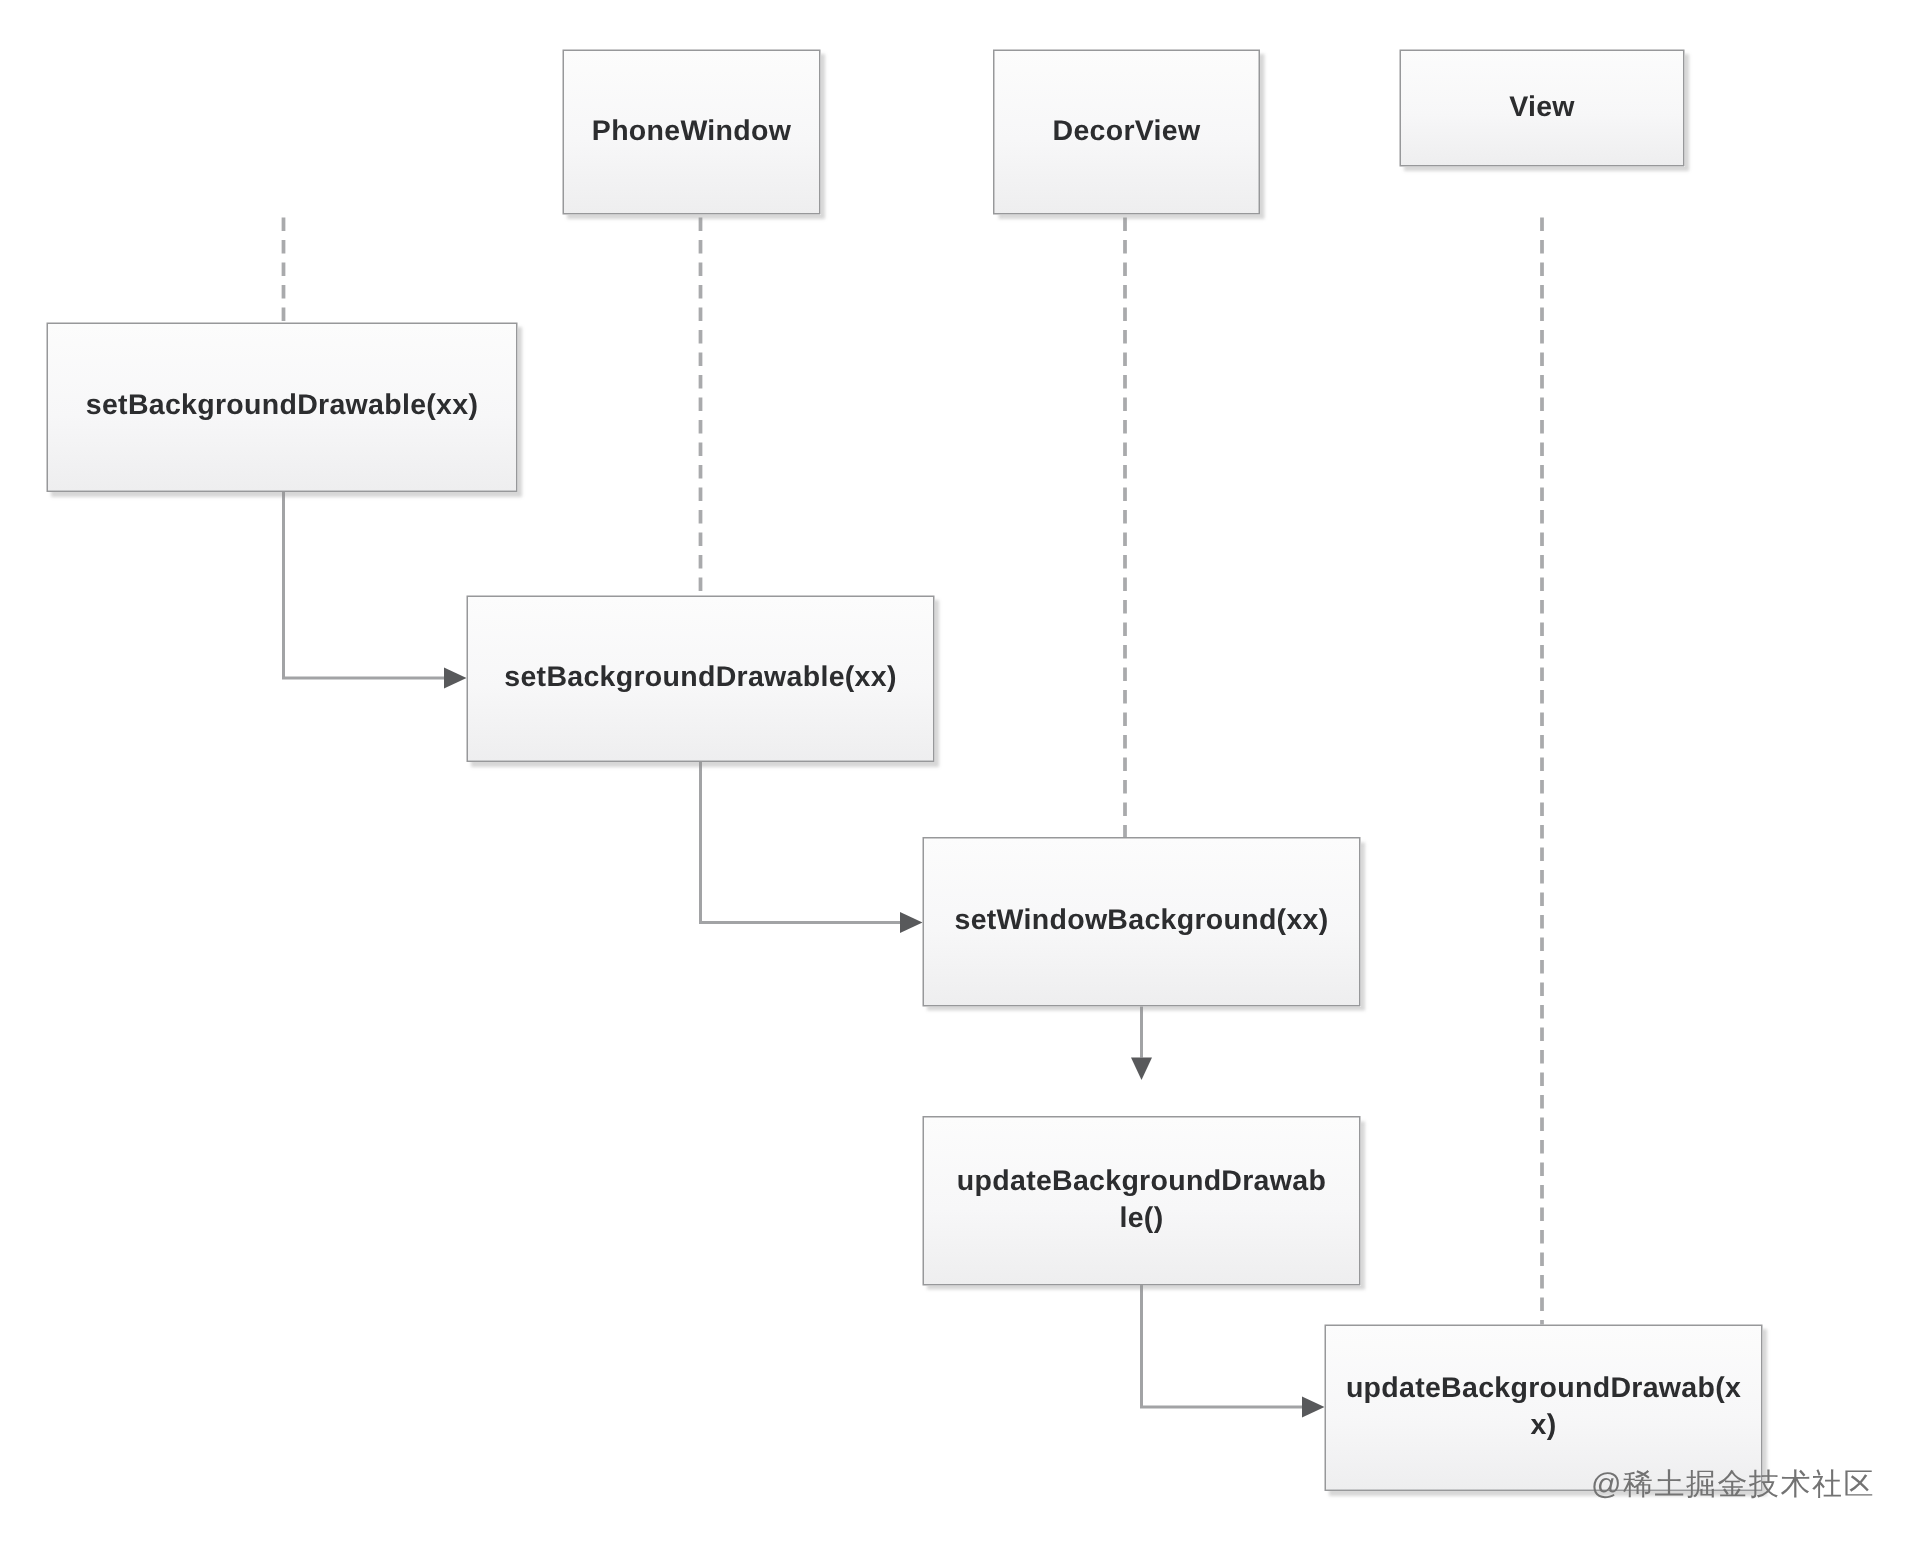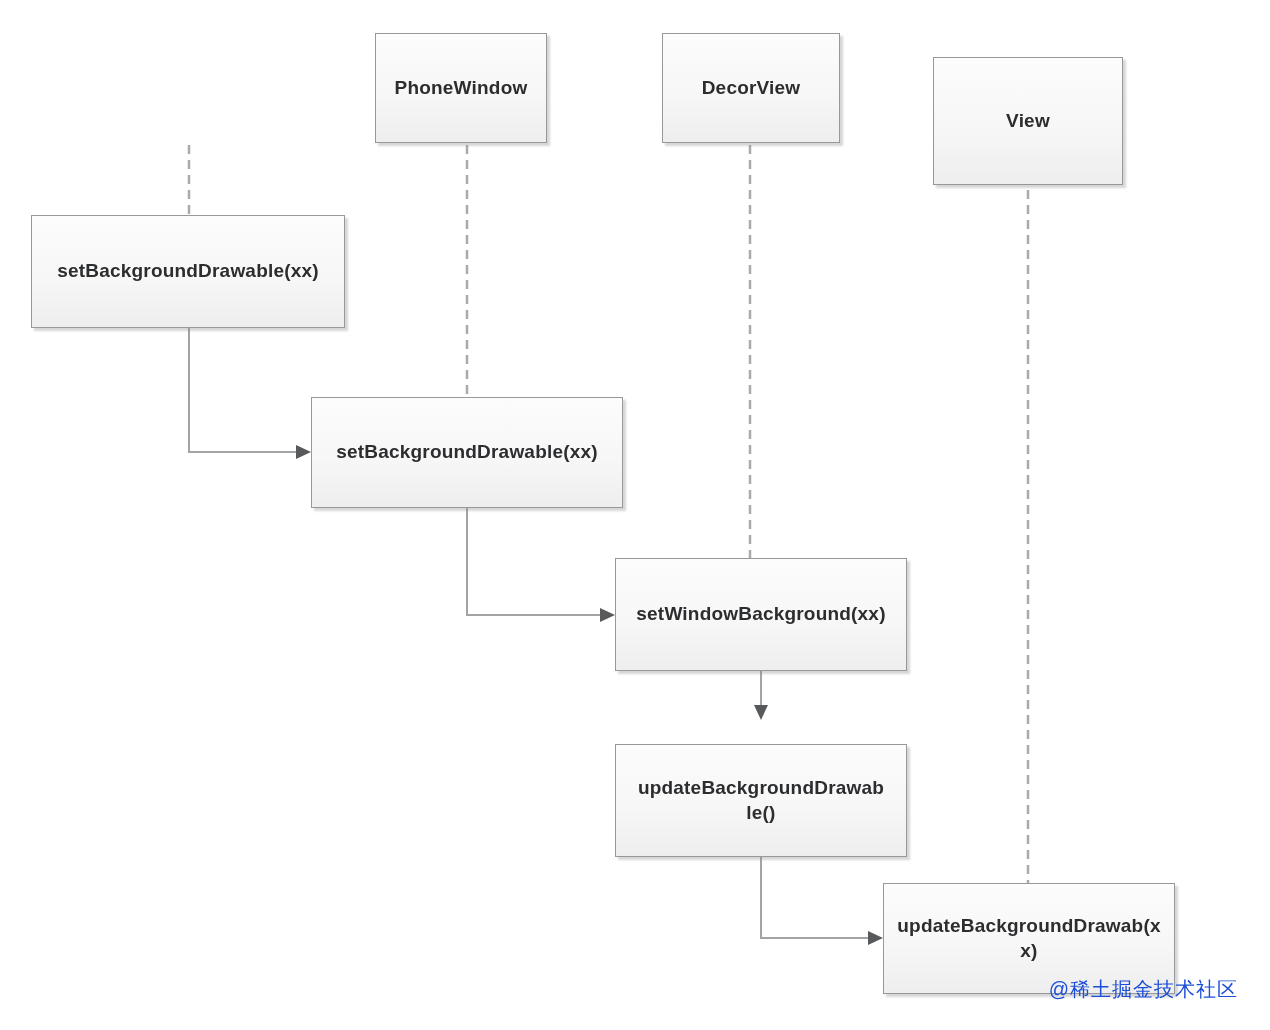--- a/index.html
+++ b/index.html
@@ -37,24 +37,24 @@
     font-size: 19px;
     font-weight: bold;
     color: #2c2d2f;
     line-height: 1.3;
     white-space: pre-line;
     letter-spacing: 0.2px;
   }
   .watermark {
     position: absolute;
     z-index: 3;
-    right: 32px;
+    right: 20px;
     top: 976px;
     font-size: 20px;
-    color: #1d4ed8;
+    color: #737373;
     letter-spacing: 1px;
   }
 </style>
 </head>
 <body>
 
 <div id="stage">
 
   <svg id="wires" width="1270" height="1030" viewBox="0 0 1270 1030">
 
@@ -75,21 +75,21 @@
     <path d="M761 833 V 938 H 870" fill="none" stroke="#a2a3a5" stroke-width="2"></path>
     <polygon points="883,938 868,931 868,945" fill="#58595b"></polygon>
   </svg>
 
   <div class="box" style="left:375px; top:33px; width:172px; height:110px;">
     <span class="box-label">PhoneWindow</span>
   </div>
   <div class="box" style="left:662px; top:33px; width:178px; height:110px;align-items:center;">
     <span class="box-label">DecorView</span>
   </div>
-  <div class="box" style="left:933px; top:33px; width:190px; height:128px;margin-top:24px;">
+  <div class="box" style="left:933px; top:33px; width:190px; height:78px;">
     <span class="box-label">View</span>
   </div>
 
   <div class="box" style="left:31px; top:215px; width:314px; height:113px;">
     <span class="box-label">setBackgroundDrawable(xx)</span>
   </div>
   <div class="box" style="left:311px; top:397px; width:312px; height:111px;">
     <span class="box-label">setBackgroundDrawable(xx)</span>
   </div>
   <div class="box" style="left:615px; top:558px; width:292px; height:113px;text-align:center;">

